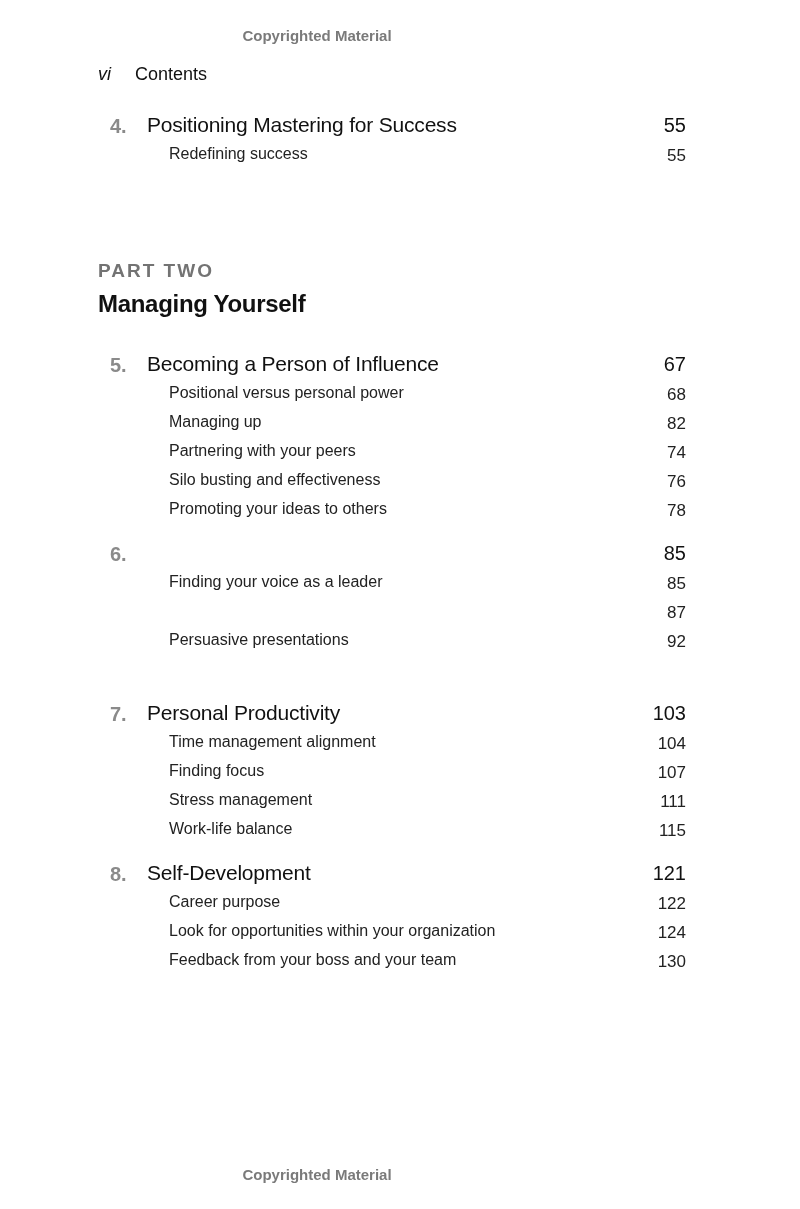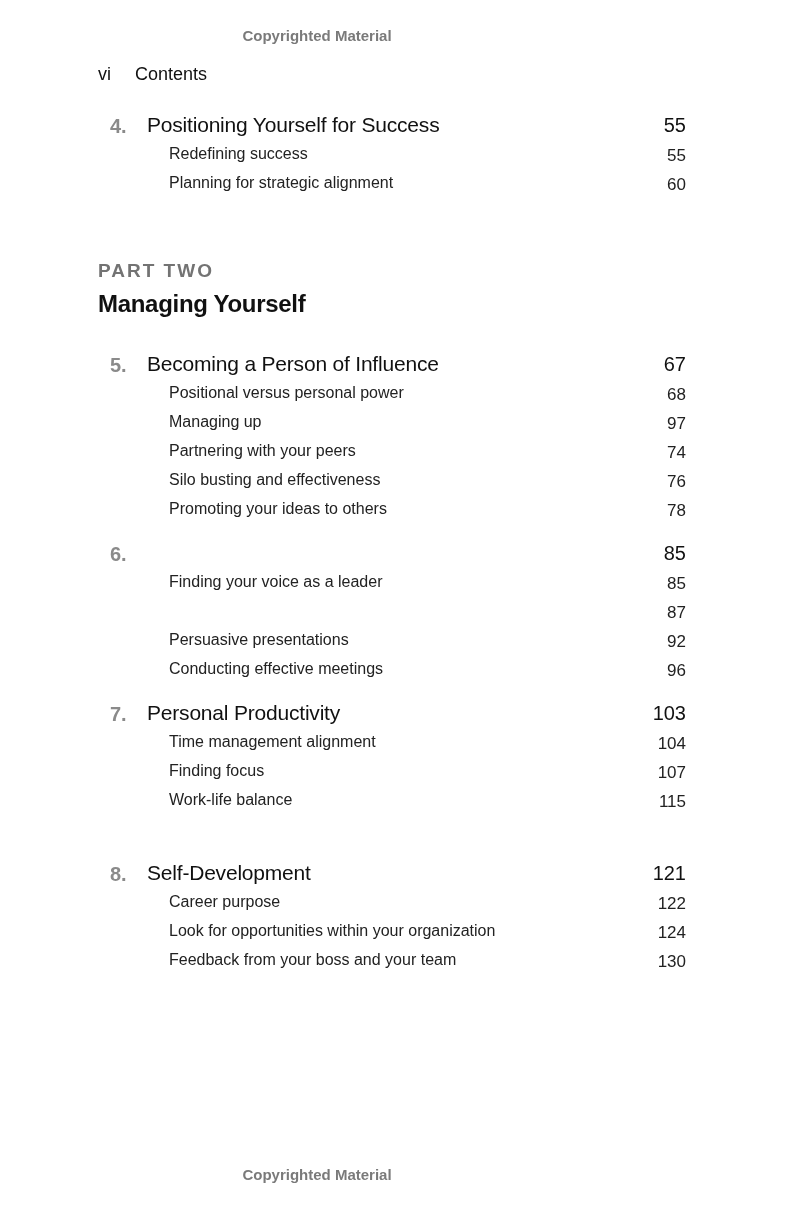--- a/index.html
+++ b/index.html
@@ -4,21 +4,21 @@
 <style>
   html, body { margin: 0; padding: 0; background: #ffffff; }
   body { width: 800px; height: 1209px; position: relative; overflow: hidden;
          font-family: "Liberation Sans", sans-serif; color: #111; }
   .watermark { position: absolute; left: 0; width: 634px; text-align: center;
                font-family: "Liberation Sans", sans-serif; font-weight: bold;
                font-size: 15px; color: #7a7a7a; }
   .wm-top { top: 27px; }
   .wm-bottom { top: 1166px; }
   .running-head { position: absolute; top: 64px; left: 98px; font-size: 18px; color: #111; }
-  .running-head .folio { display: inline-block; width: 32px; }
+  .running-head .folio { display: inline-block; width: 32px; font-style: italic; }
   .toc { position: absolute; left: 98px; width: 588px; }
   .ch-row { position: relative; height: 30px; }
   .ch-num { position: absolute; left: 12px; top: 3px; font-size: 20px; font-weight: bold;
             color: #8a8a8a; font-family: "Liberation Sans", sans-serif; }
   .ch-title { position: absolute; left: 49px; top: 1px; font-size: 21px; color: #111;
               font-family: "Liberation Sans", sans-serif; letter-spacing: -0.2px; }
   .ch-page { position: absolute; right: 0; top: 2px; font-size: 20px; color: #111; }
   .sec-row { position: relative; height: 29px; }
   .sec-title { position: absolute; left: 71px; top: 3px; font-size: 16px; color: #222; }
   .sec-page { position: absolute; right: 0; top: 4px; font-size: 17px; color: #222; }
@@ -33,49 +33,45 @@
 <div class="watermark wm-top">Copyrighted Material</div>
 
 <div class="running-head">
   <span class="folio">vi</span>
   <span>Contents</span>
 </div>
 
 <div class="toc" style="top:112px;">
   <div class="ch-row">
     <span class="ch-num">4.</span>
-    <span class="ch-title">Positioning Yourself for Success</span>
+    <span class="ch-title">Positioning Mastering for Success</span>
     <span class="ch-page">55</span>
   </div>
   <div class="sec-row">
     <span class="sec-title">Redefining success</span>
     <span class="sec-page">55</span>
-  </div>
-  <div class="sec-row">
-    <span class="sec-title">Planning for strategic alignment</span>
-    <span class="sec-page">60</span>
   </div>
 </div>
 
 <div class="part-label">PART TWO</div>
 <div class="part-title">Managing Yourself</div>
 
 <div class="toc" style="top:351px;">
   <div class="ch-row">
     <span class="ch-num">5.</span>
     <span class="ch-title">Becoming a Person of Influence</span>
     <span class="ch-page">67</span>
   </div>
   <div class="sec-row">
     <span class="sec-title">Positional versus personal power</span>
     <span class="sec-page">68</span>
   </div>
   <div class="sec-row">
     <span class="sec-title">Managing up</span>
-    <span class="sec-page">97</span>
+    <span class="sec-page">82</span>
   </div>
   <div class="sec-row">
     <span class="sec-title">Partnering with your peers</span>
     <span class="sec-page">74</span>
   </div>
   <div class="sec-row">
     <span class="sec-title">Silo busting and effectiveness</span>
     <span class="sec-page">76</span>
   </div>
   <div class="sec-row">
@@ -93,39 +89,39 @@
     <span class="sec-title">Finding your voice as a leader</span>
     <span class="sec-page">85</span>
   </div>
   <div class="sec-row">
     <span class="sec-page">87</span>
   </div>
   <div class="sec-row">
     <span class="sec-title">Persuasive presentations</span>
     <span class="sec-page">92</span>
   </div>
-  <div class="sec-row">
-    <span class="sec-title">Conducting effective meetings</span>
-    <span class="sec-page">96</span>
-  </div>
 </div>
 
 <div class="toc" style="top:700px;">
   <div class="ch-row">
     <span class="ch-num">7.</span>
     <span class="ch-title">Personal Productivity</span>
     <span class="ch-page">103</span>
   </div>
   <div class="sec-row">
     <span class="sec-title">Time management alignment</span>
     <span class="sec-page">104</span>
   </div>
   <div class="sec-row">
     <span class="sec-title">Finding focus</span>
     <span class="sec-page">107</span>
+  </div>
+  <div class="sec-row">
+    <span class="sec-title">Stress management</span>
+    <span class="sec-page">111</span>
   </div>
   <div class="sec-row">
     <span class="sec-title">Work-life balance</span>
     <span class="sec-page">115</span>
   </div>
 </div>
 
 <div class="toc" style="top:860px;">
   <div class="ch-row">
     <span class="ch-num">8.</span>

